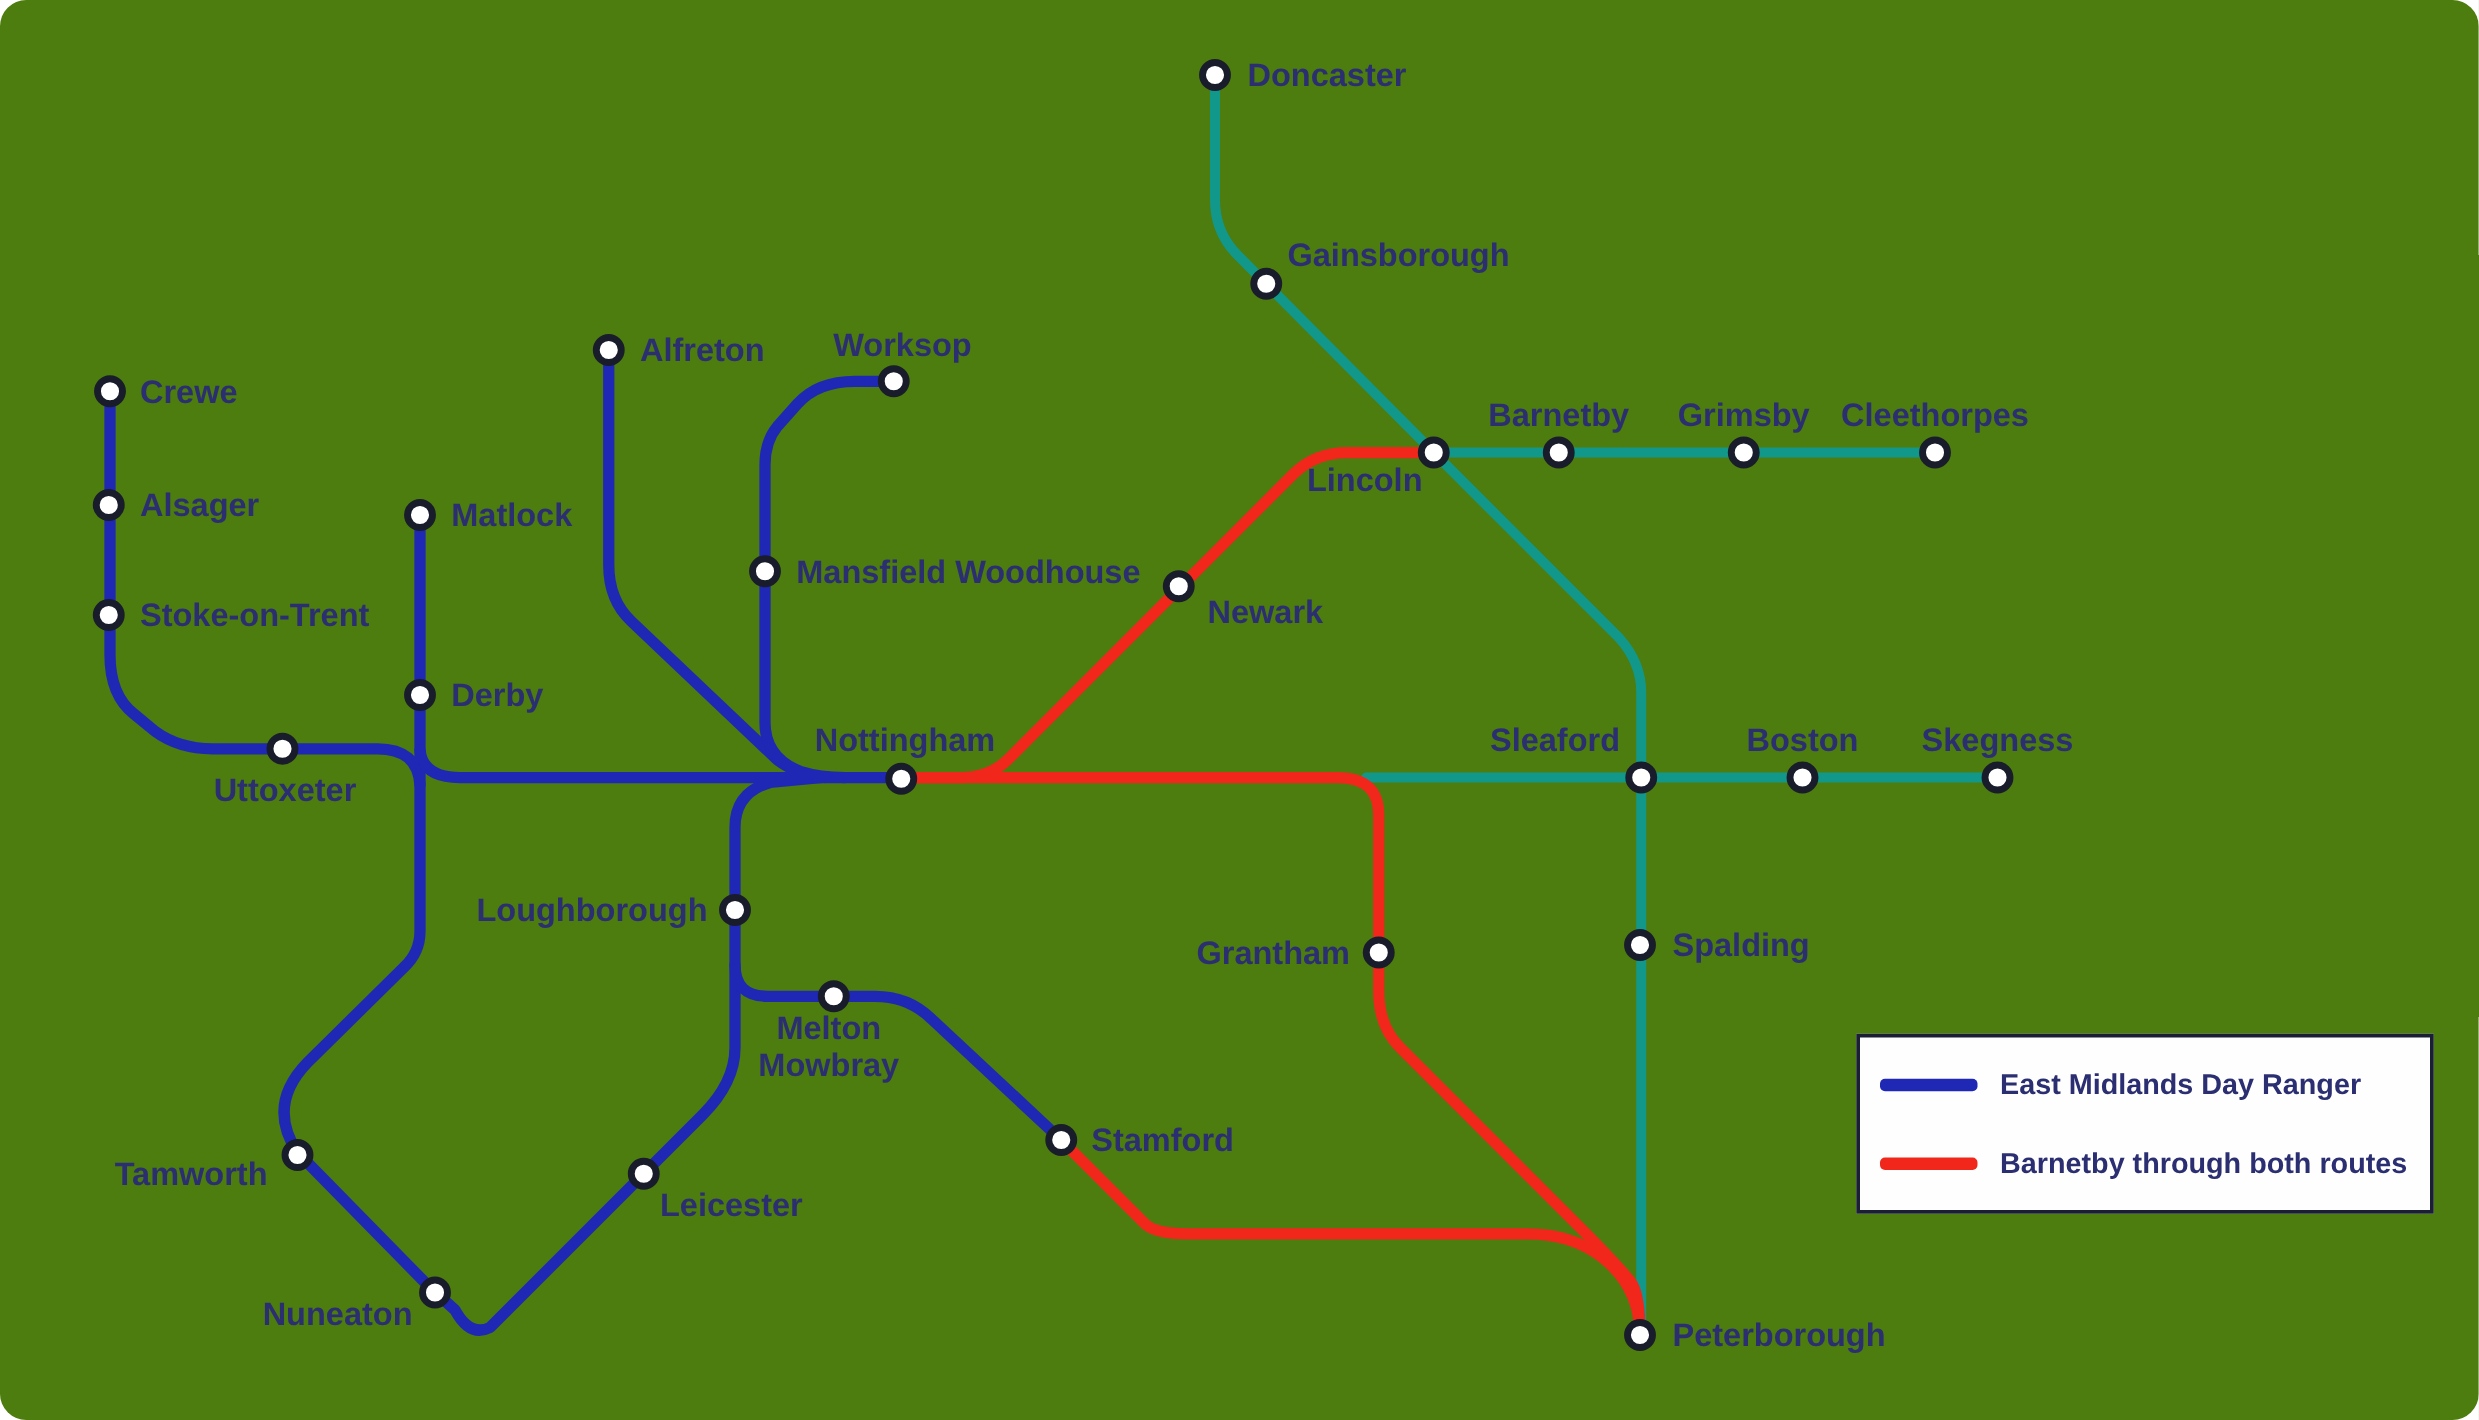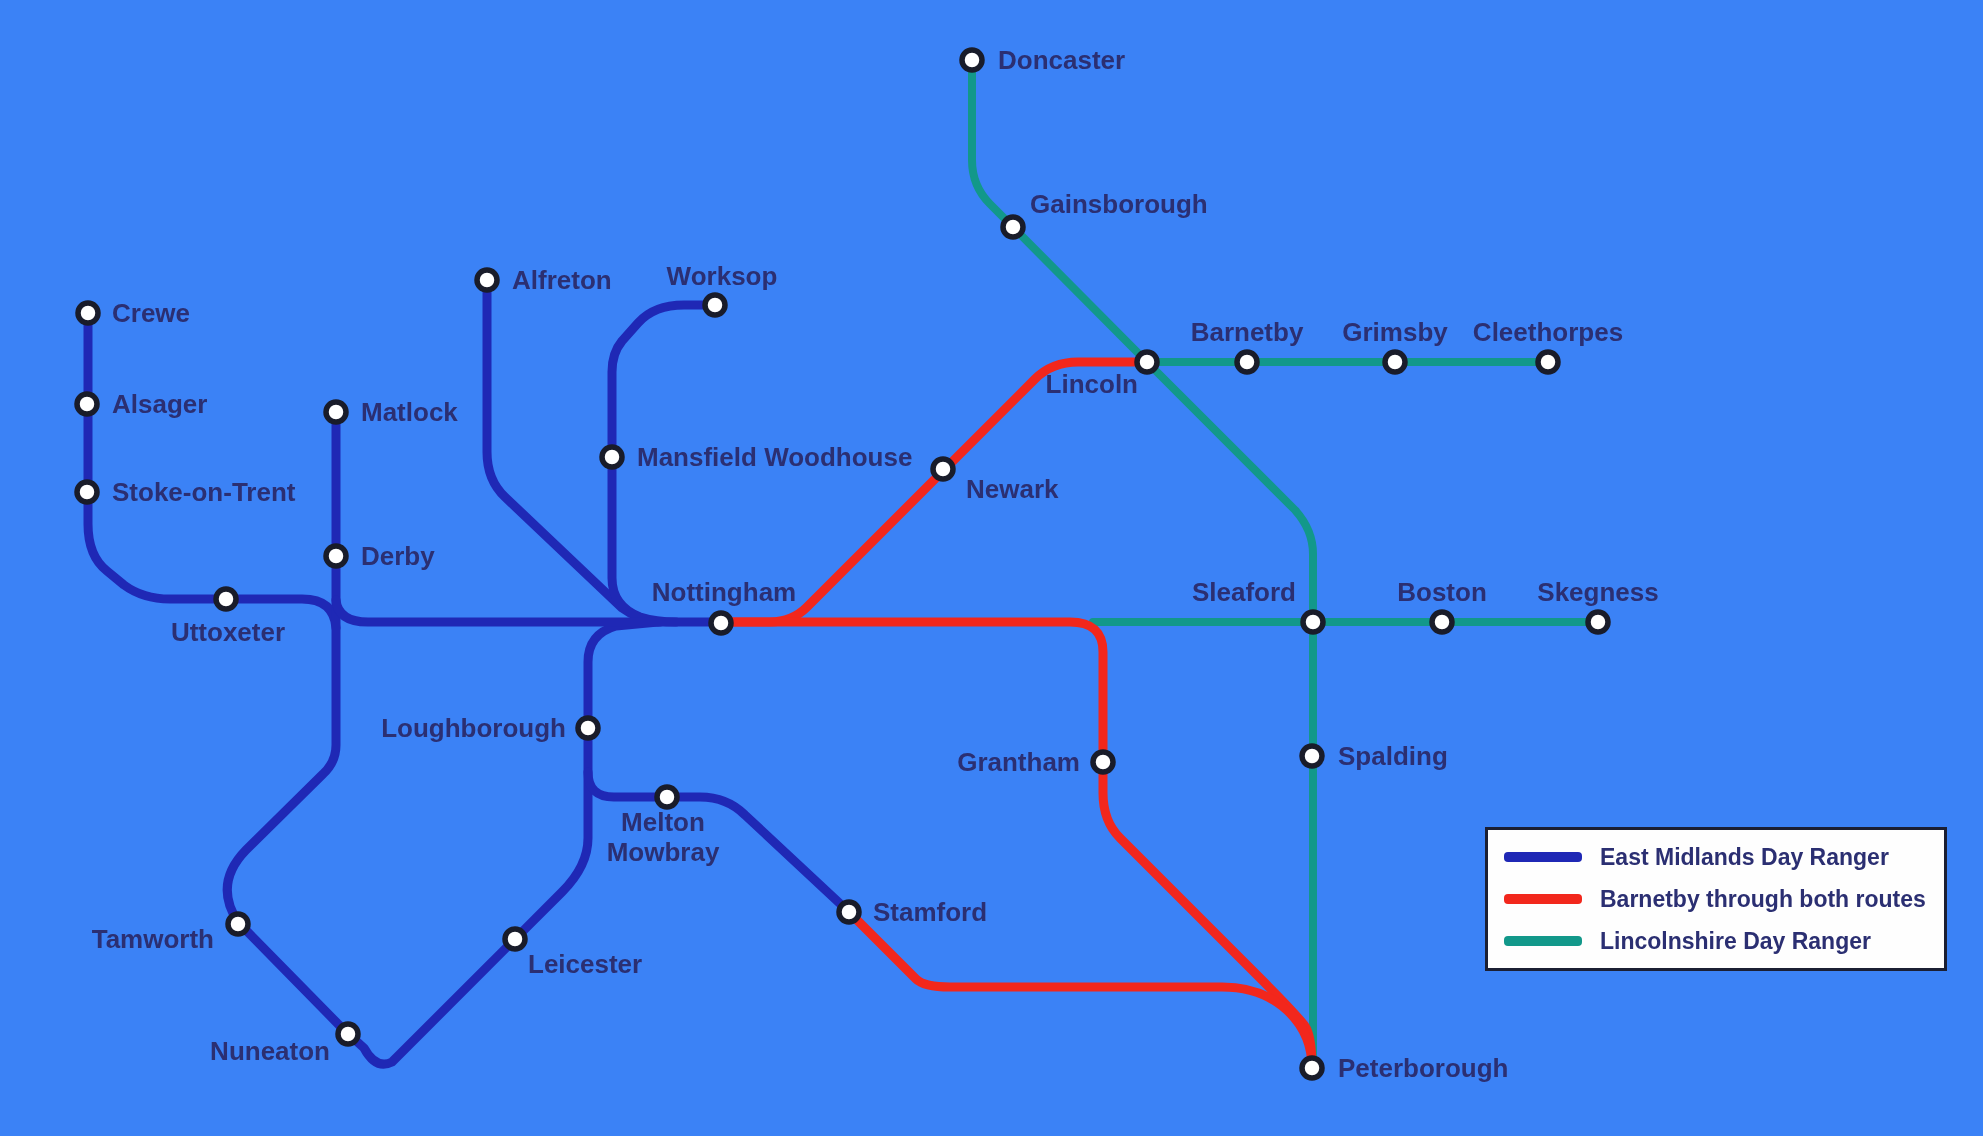--- a/index.html
+++ b/index.html
@@ -1,22 +1,23 @@
 <!DOCTYPE html>
 <html><head>
 <meta charset="utf-8">
 <style>
   html, body { margin: 0; padding: 0; background: #ffffff; }
   .stage {
     position: relative;
     width: 1983px;
     height: 1136px;
-    background: #3b82f6;
+    background: #4d7c0f;
     overflow: hidden;
     font-family: "Liberation Sans", sans-serif;
+    border-radius: 21px;
   }
   .stage svg { position: absolute; left: 0; top: 0; }
   .station-label {
     font-family: "Liberation Sans", sans-serif;
     font-size: 26px;
     font-weight: 700;
   }
   .legend {
     position: absolute;
     left: 1485px;
@@ -130,18 +131,14 @@
 
   <div class="legend" style="border-color: rgb(27, 31, 51);">
     <div class="legend-row">
       <span class="swatch" style="background: rgb(31, 40, 181);"></span>
       <span class="legend-label">East Midlands Day Ranger</span>
     </div>
     <div class="legend-row">
       <span class="swatch" style="background: rgb(242, 39, 28);"></span>
       <span class="legend-label">Barnetby through both routes</span>
     </div>
-    <div class="legend-row">
-      <span class="swatch" style="background: rgb(18, 152, 138);"></span>
-      <span class="legend-label">Lincolnshire Day Ranger</span>
-    </div>
   </div>
 </div>
 
 </body></html>

